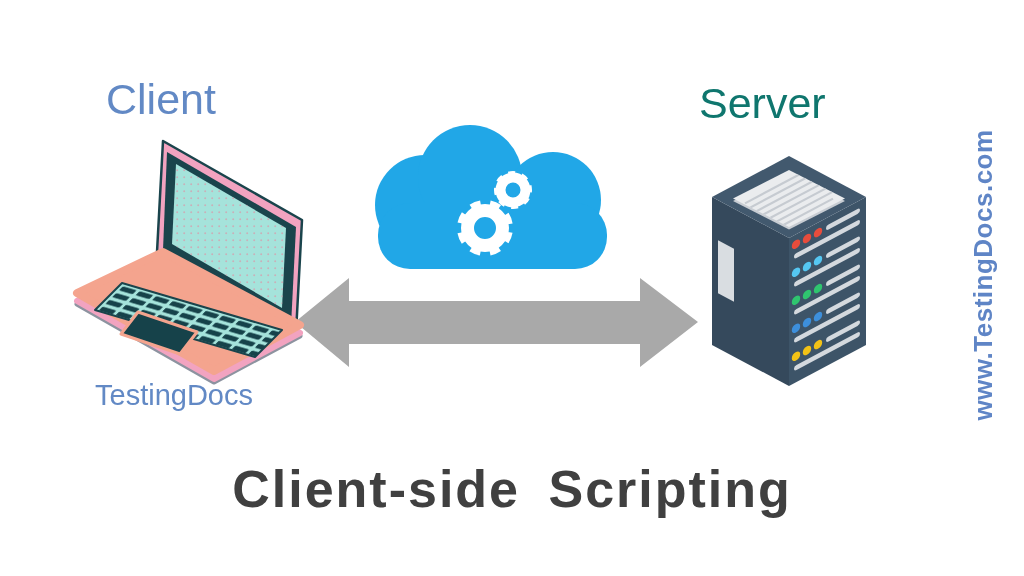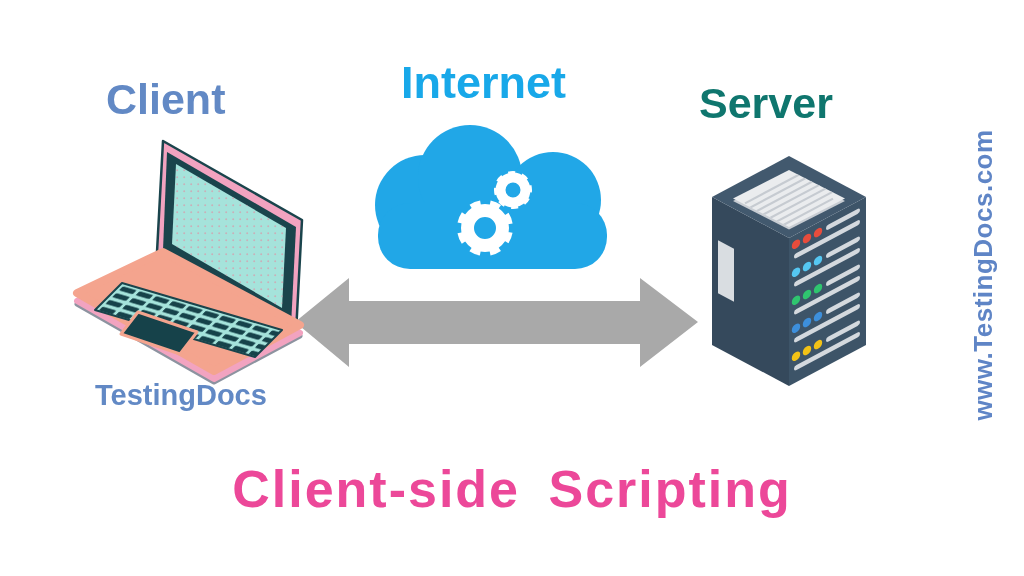--- a/index.html
+++ b/index.html
@@ -1,28 +1,28 @@
 <!DOCTYPE html>
 <html><head>
 <meta charset="utf-8">
 <style>
   html,body{margin:0;padding:0;background:#fff;}
   .canvas{
     position:relative;width:1024px;height:576px;background:#FFFFFF;
     font-family:"Liberation Sans",sans-serif;overflow:hidden;
   }
   .art{position:absolute;left:0;top:0;}
-  .label{position:absolute;font-weight:700;white-space:nowrap;}
+  .label{position:absolute;font-weight:400;white-space:nowrap;}
   .label-client{left:106px;top:75px;font-size:43px;color:#6289C5;}
   .label-internet{left:401px;top:57px;font-size:45px;color:#18A8E9;}
   .label-server{left:699px;top:79px;font-size:43px;color:#0f766e;}
   .label-javascript{left:95px;top:379px;font-size:29px;color:#6289C5;}
   .title{
     position:absolute;left:512px;top:459px;transform:translateX(-50%);
-    font-size:52px;font-weight:700;color:#ec4899;white-space:nowrap;
+    font-size:52px;font-weight:700;color:#404040;white-space:nowrap;
     letter-spacing:2px;word-spacing:12px;
   }
   .watermark{
     position:absolute;left:983px;top:275px;
     transform:translate(-50%,-50%) rotate(-90deg);
     font-size:26px;font-weight:700;color:#5F85C6;white-space:nowrap;
     letter-spacing:0.5px;
   }
 </style>
 </head>
@@ -128,19 +128,18 @@
         <line x1="745" y1="217.4" x2="833" y2="170.6"></line>
         <line x1="745" y1="224.4" x2="833" y2="177.6"></line>
         <line x1="745" y1="231.4" x2="833" y2="184.6"></line>
         <line x1="745" y1="238.4" x2="833" y2="191.6"></line>
         <line x1="745" y1="245.4" x2="833" y2="198.6"></line>
       </g>
     </g>
   </svg>
 
   <div class="label label-client">Client</div>
-  <div class="label label-internet">Internet</div>
   <div class="label label-server">Server</div>
   <div class="label label-javascript">TestingDocs</div>
   <div class="title">Client-side Scripting</div>
   <div class="watermark">www.TestingDocs.com</div>
 
 </div>
 
 </body></html>

